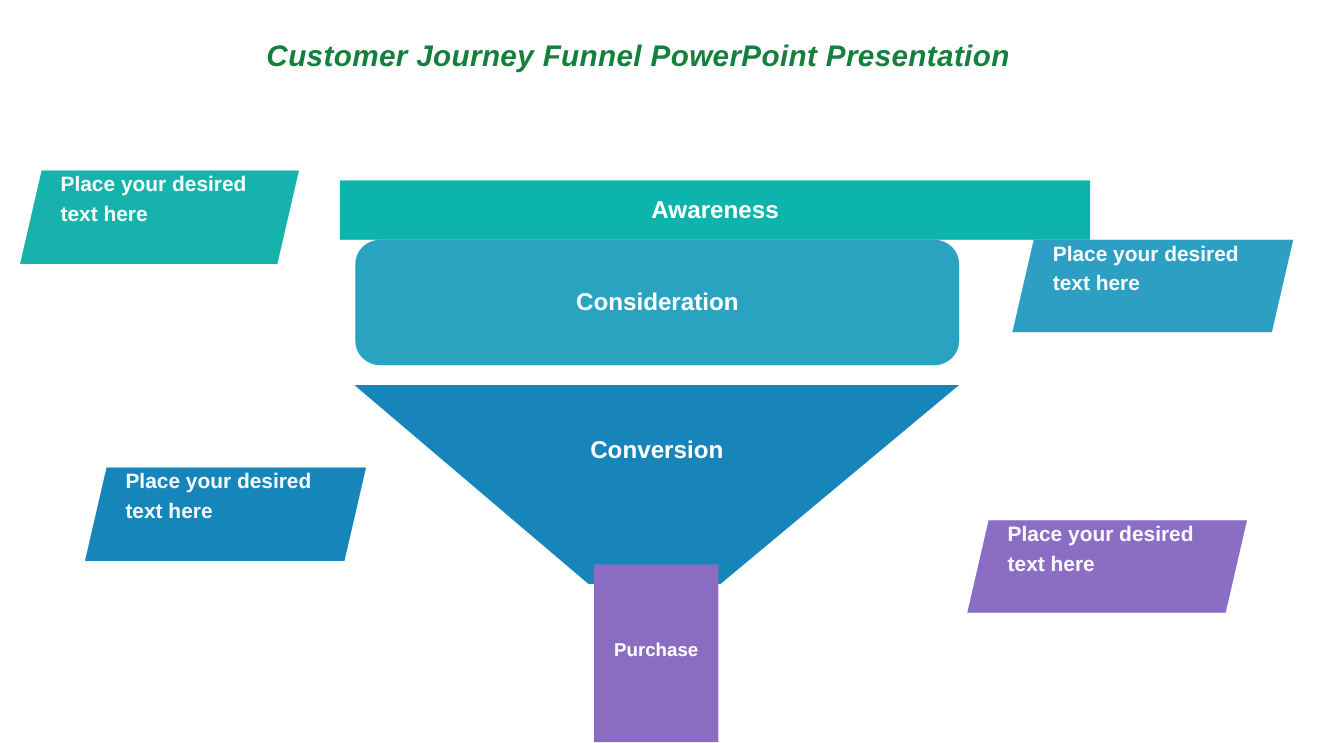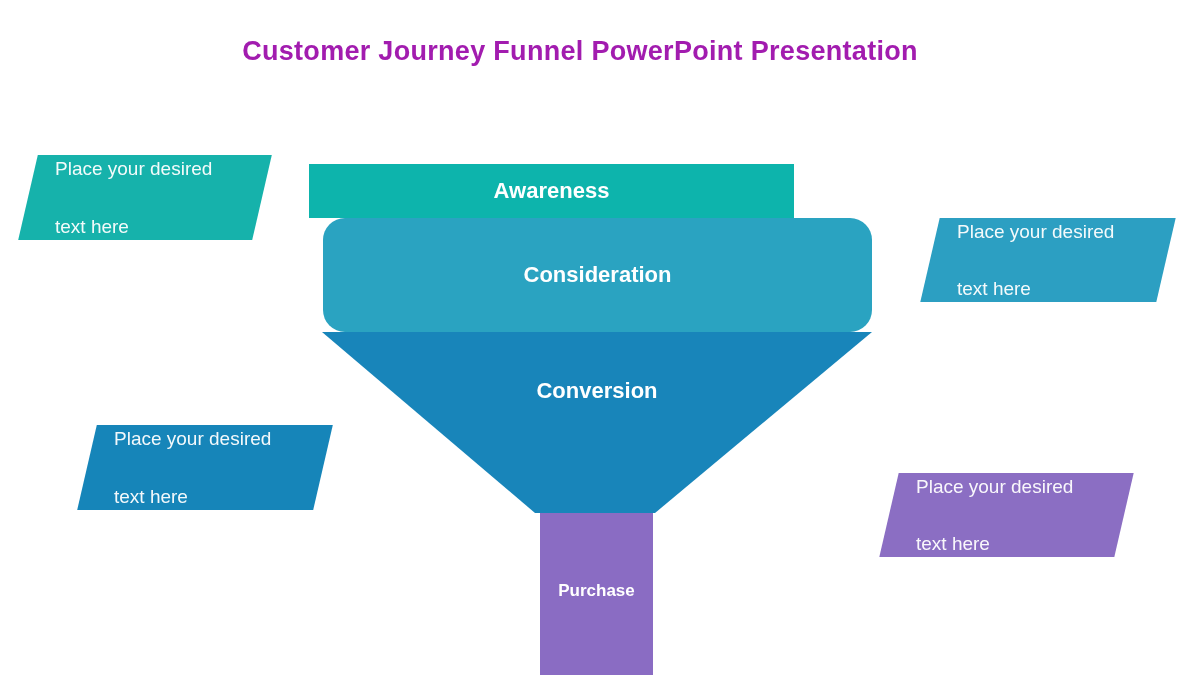--- a/index.html
+++ b/index.html
@@ -15,21 +15,21 @@
     position: absolute;
     top: 36px;
     left: 0;
     width: 1160px;
     text-align: center;
     font-size: 27px;
     font-weight: bold;
     letter-spacing: 0.3px;
   }
   .stage { position: absolute; }
-  .stage-awareness     { left: 309px; top: 164px; width: 485px; height: 54px;
+  .stage-awareness     { left: 309px; top: 164px; width: 682px; height: 54px;
                          display: flex; align-items: center; justify-content: center; }
   .stage-consideration { left: 323px; top: 218px; width: 549px; height: 114px;
                          display: flex; align-items: center; justify-content: center; }
   .stage-conversion    { left: 322px; top: 332px; width: 550px; height: 181px;
                          clip-path: polygon(0 0, 100% 0, 60.55% 100%, 38.73% 100%); }
   .stage-purchase      { left: 540px; top: 513px; width: 113px; height: 162px; }
   .stage-label {
     color: #ffffff;
     font-weight: bold;
     font-size: 22px;
@@ -47,45 +47,45 @@
   .tag-bg {
     position: absolute;
     inset: 0;
     transform: skewX(-13deg);
   }
   .tag-text {
     position: relative;
     height: 100%;
     display: flex;
     flex-direction: column;
-    justify-content: space-between;
+    justify-content: flex-start;
     padding-left: 27px;
     font-size: 19px;
     line-height: 27px;
-    font-weight: 400;
+    font-weight: 700;
     opacity: 0.95;
   }
 </style>
 </head>
 <body>
 
 <div class="slide">
 
-  <div class="title" style="color: #a21caf;">Customer Journey Funnel PowerPoint Presentation</div>
+  <div class="title" style="color: #15803d; font-style: italic;">Customer Journey Funnel PowerPoint Presentation</div>
 
   <div>
     <div class="stage stage-awareness" style="background-color: rgb(13, 180, 172);">
       <div class="stage-label">Awareness</div>
     </div>
 
     <div class="stage stage-consideration" style="background-color: rgb(42, 163, 193); border-radius: 22px;">
       <div class="stage-label">Consideration</div>
     </div>
 
-    <div class="stage stage-conversion" style="background-color: rgb(24, 133, 186);">
+    <div class="stage stage-conversion" style="background-color: rgb(24, 133, 186); margin-top: 18px;">
       <div class="stage-label">Conversion</div>
     </div>
 
     <div class="stage stage-purchase" style="background-color: rgb(138, 108, 195);">
       <div class="stage-label">Purchase</div>
     </div>
   </div>
 
   <div class="tag tag-top-left">
     <div class="tag-bg" style="background-color: rgb(22, 178, 171);"></div>

